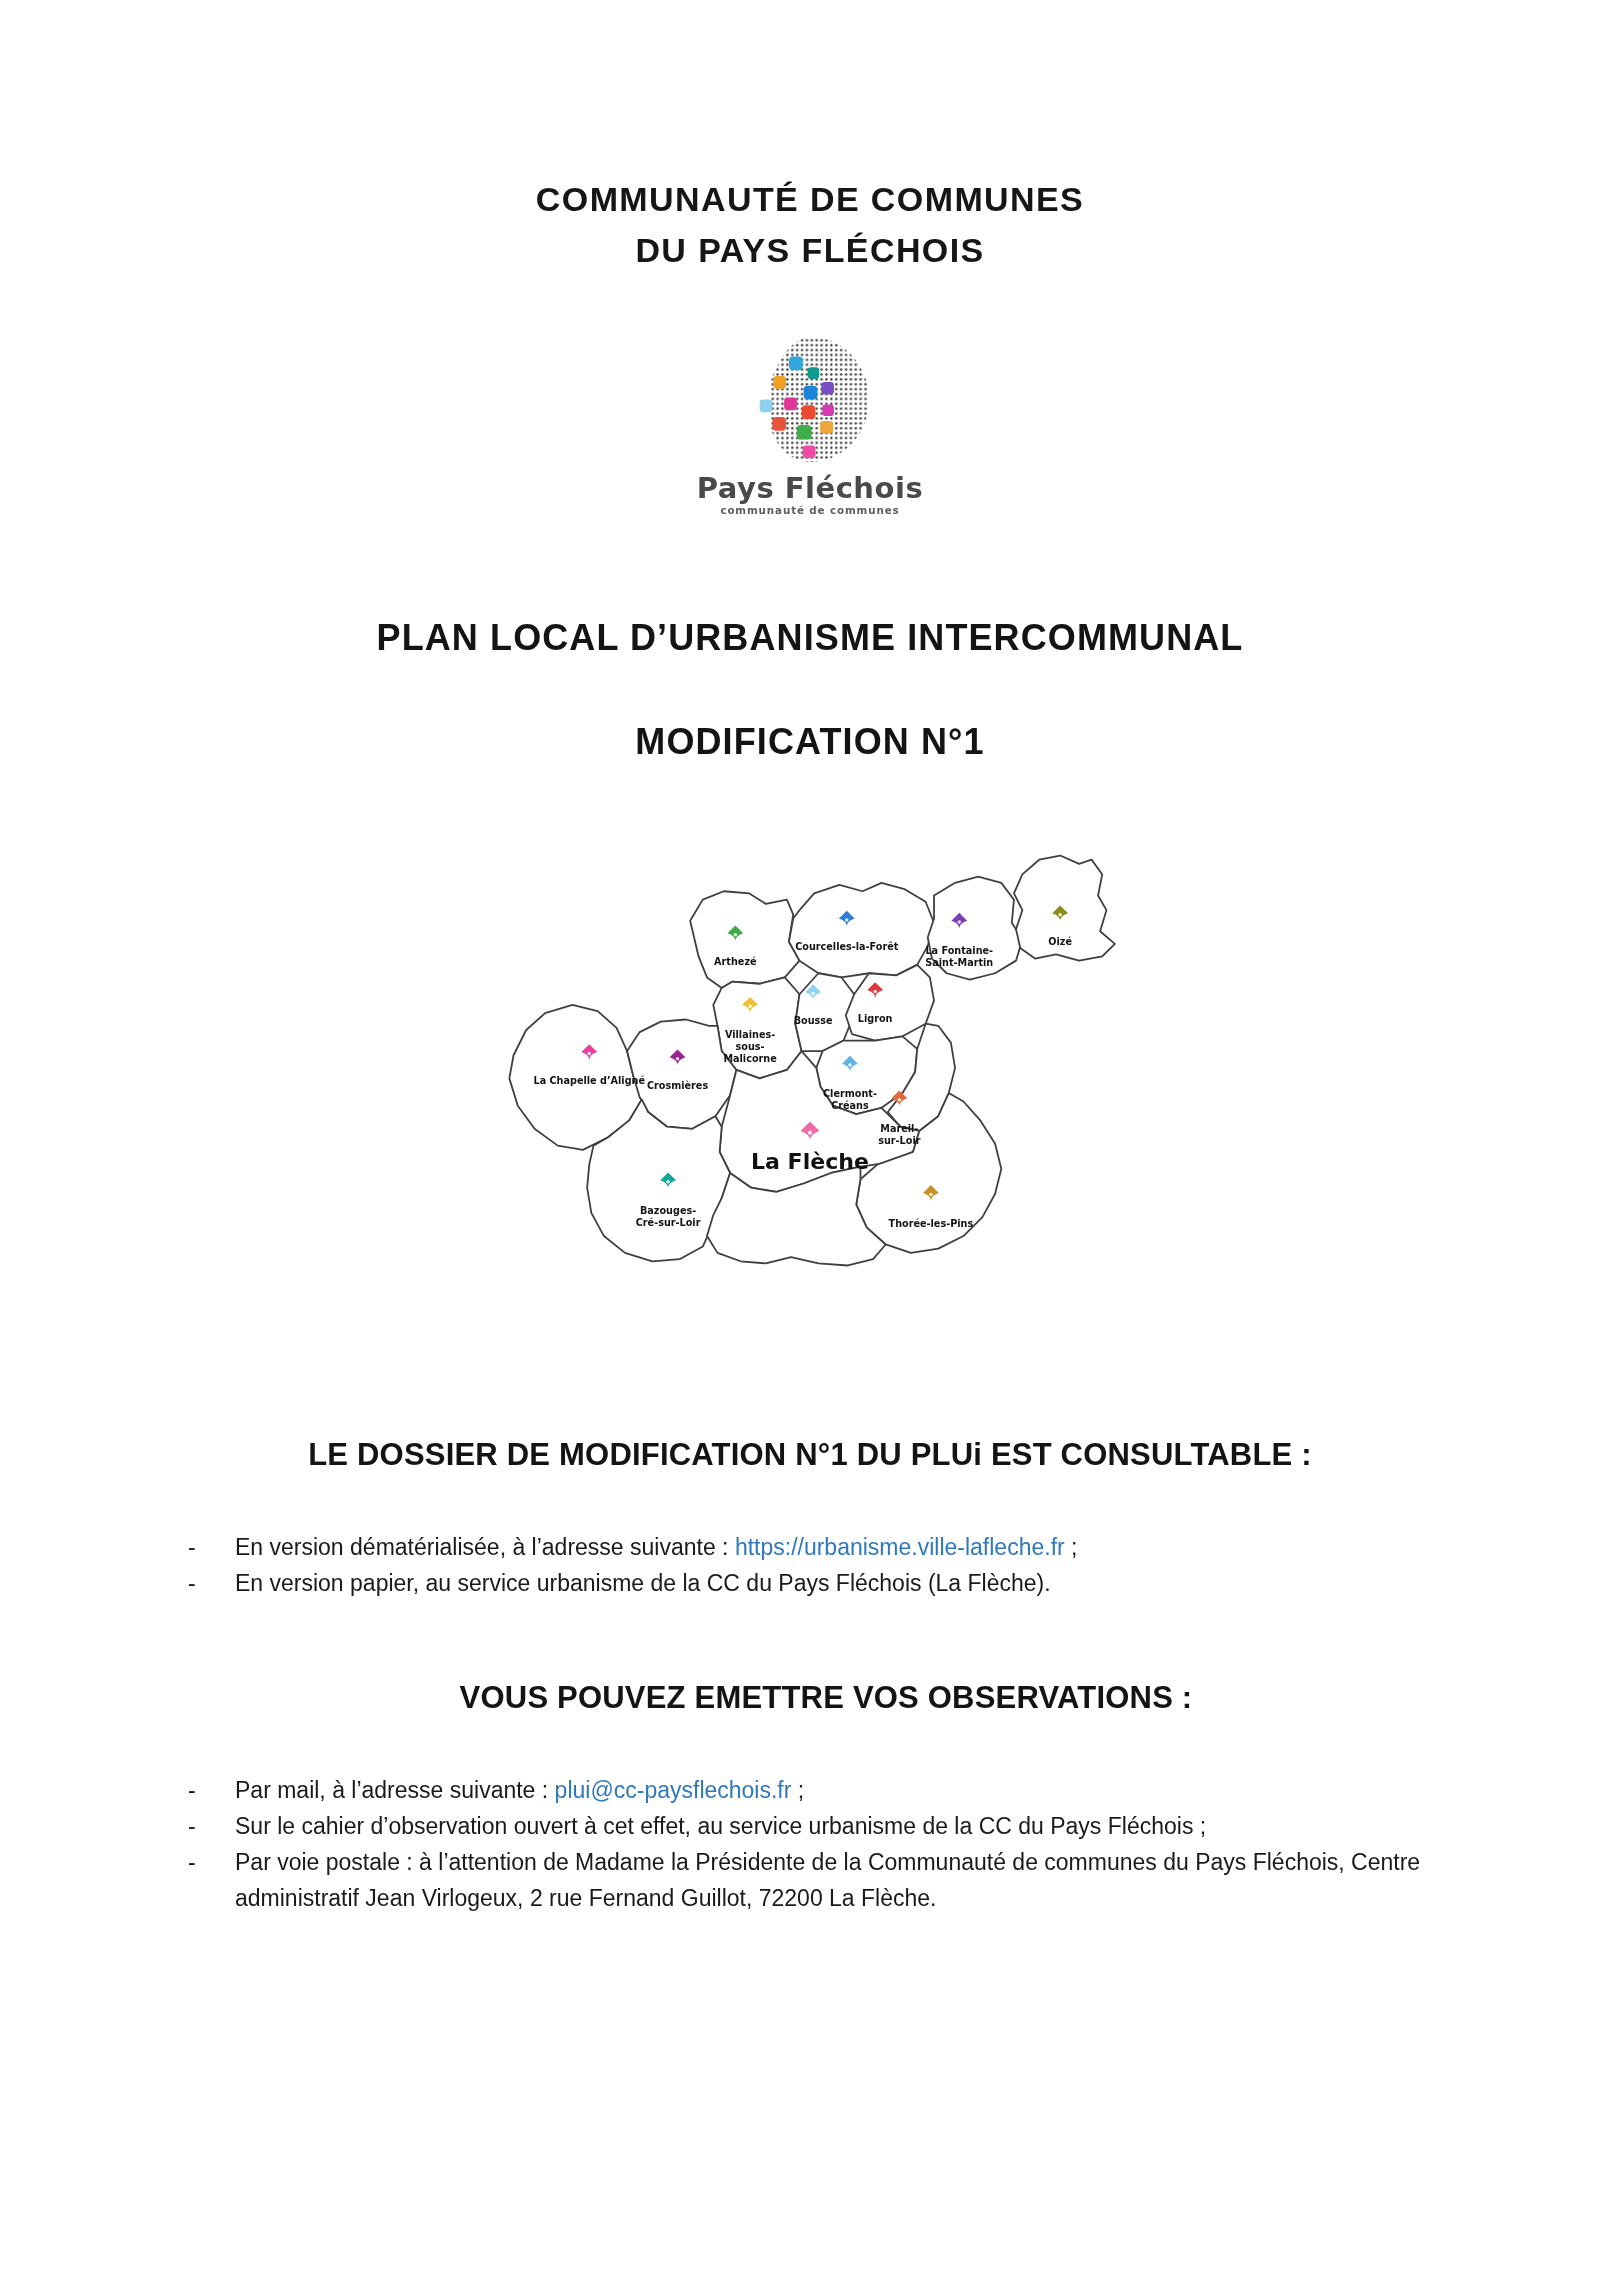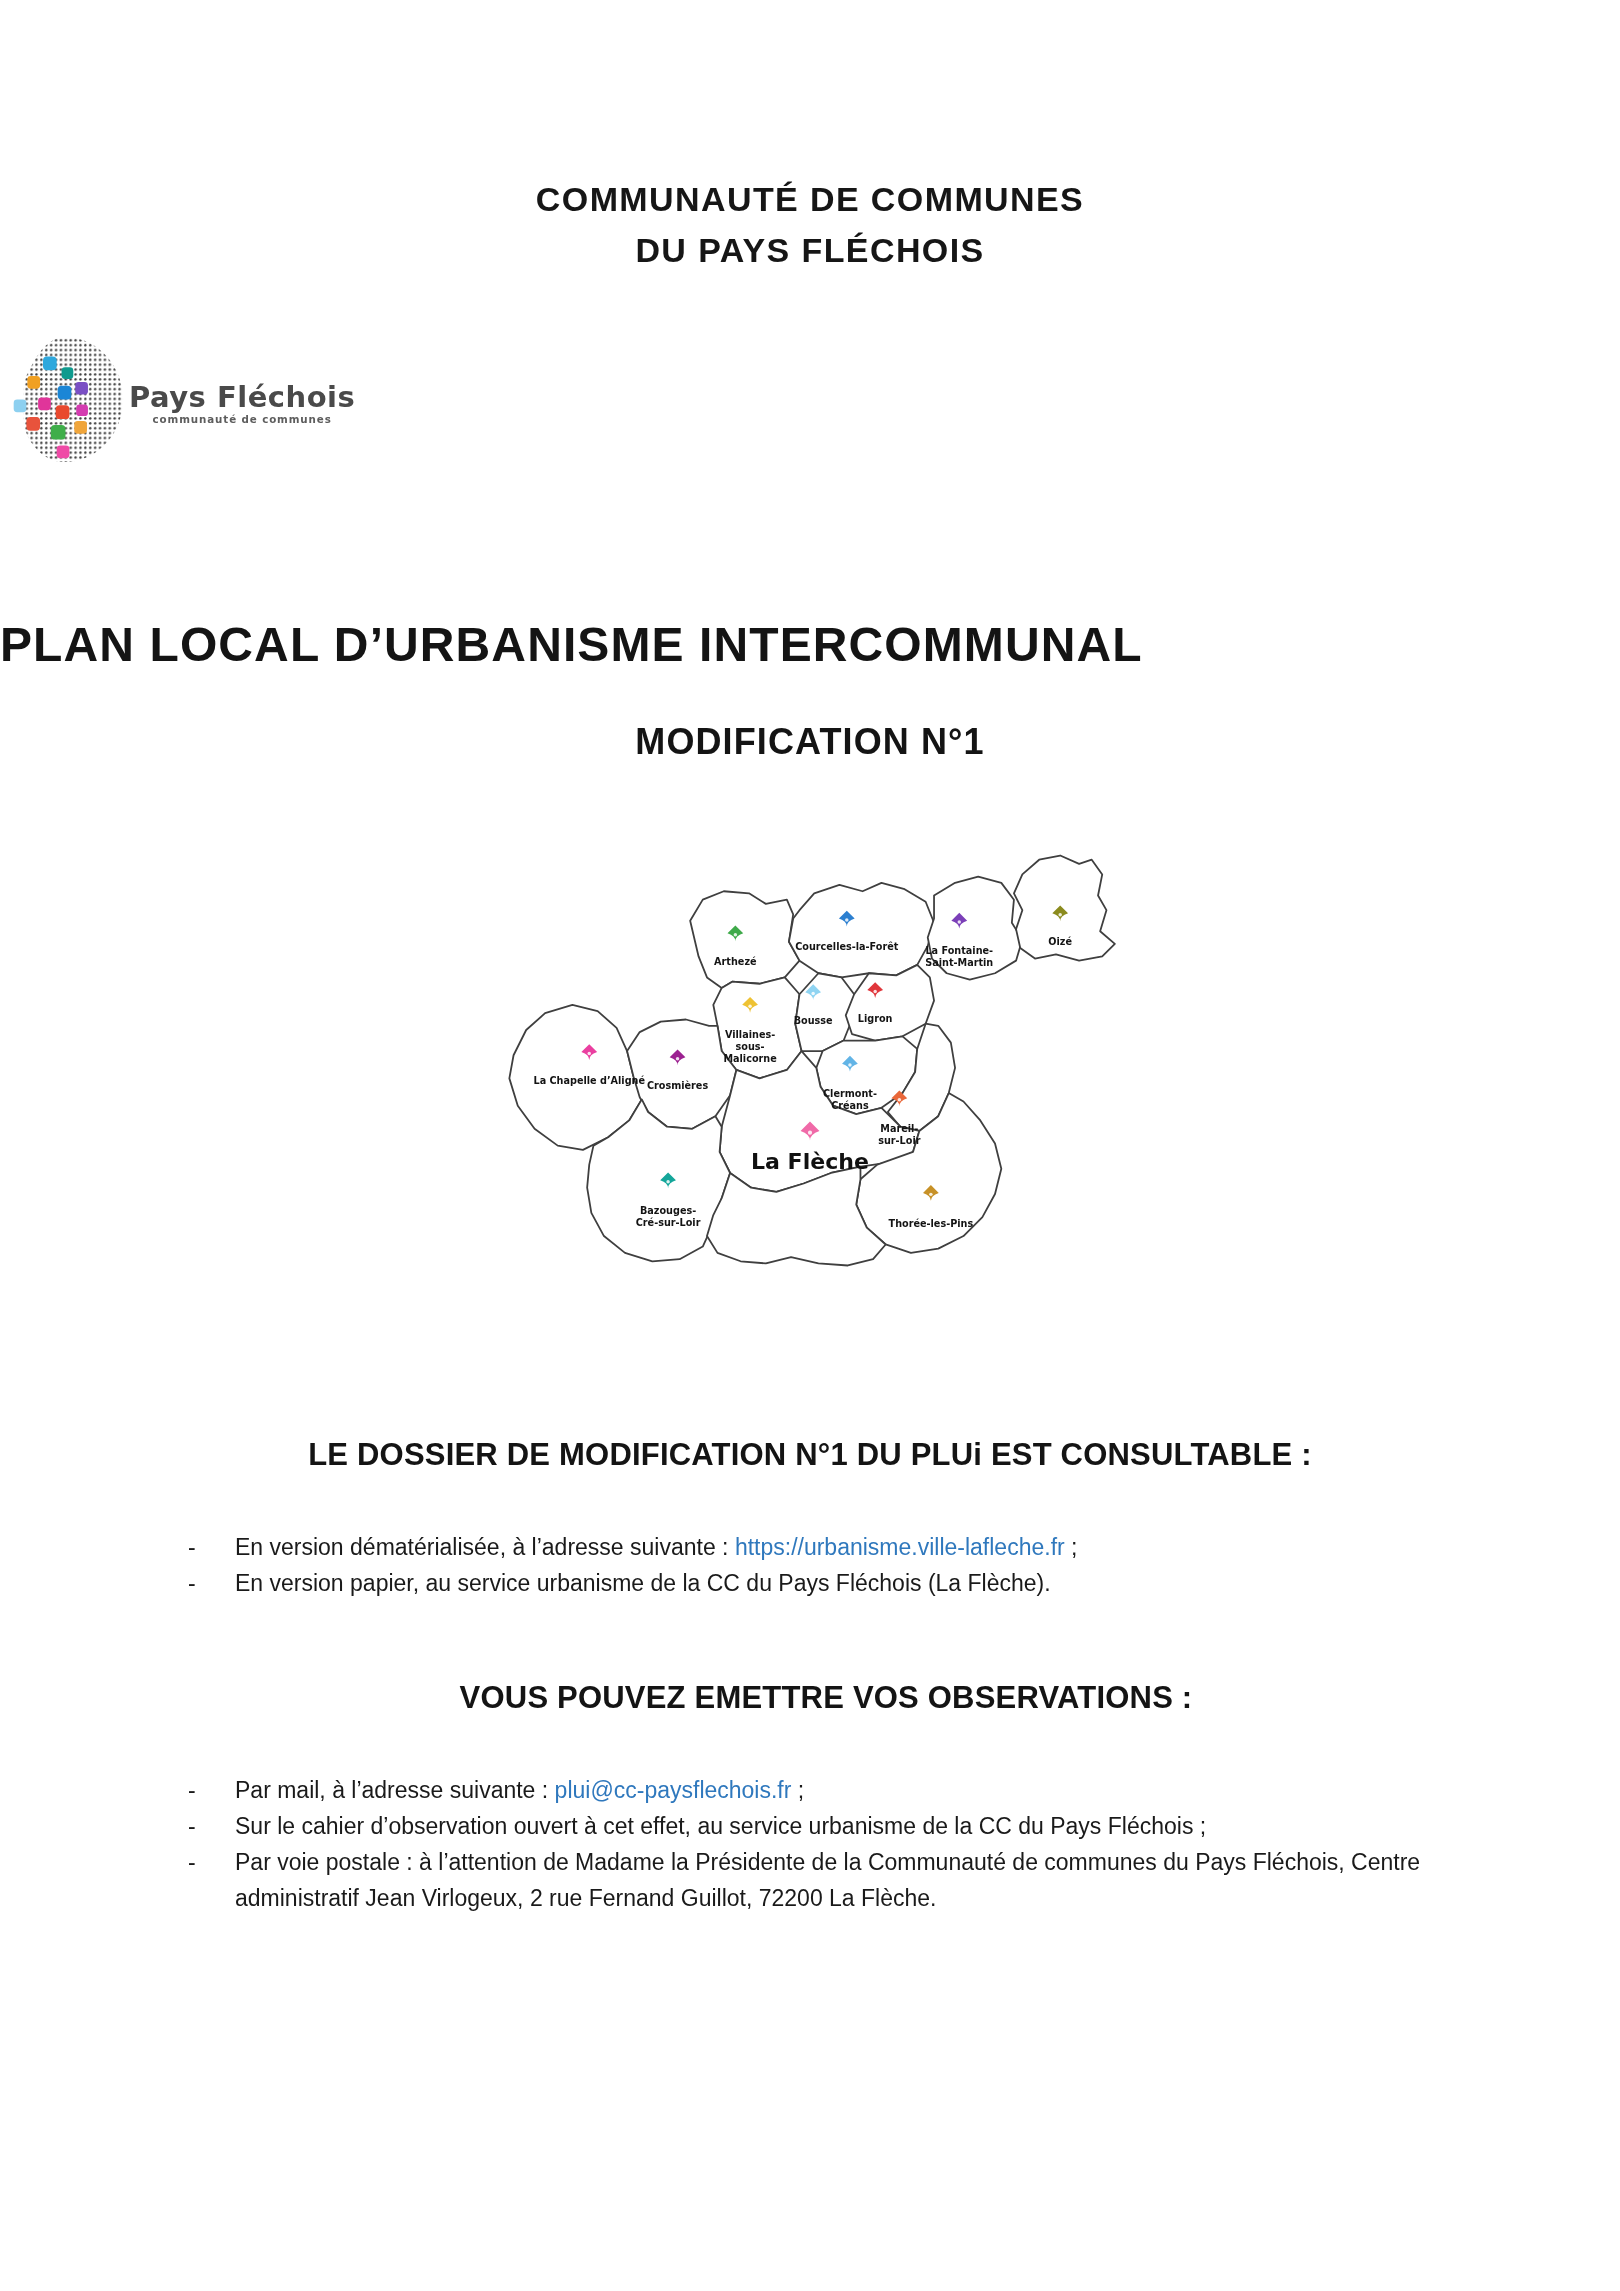--- a/index.html
+++ b/index.html
@@ -38,21 +38,21 @@
     color: #161616;
   }
 
   
   .logo-wrap {
     position: absolute;
     top: 333px;
     left: 0;
     width: 100%;
     display: flex;
-    flex-direction: row;
+    flex-direction: column;
     align-items: center;
   }
   .logo-sphere {
     width: 129px;
     height: 133px;
     position: relative;
   }
   .logo-sphere svg { display: block; }
   .logo-wordmark {
     margin-top: 7.8px;
@@ -76,21 +76,22 @@
     display: block;
     margin-top: 2px;
   }
 
   
   .title-main {
     position: absolute;
     top: 617px;
     left: 0;
     width: 100%;
-    font-size: 48px;
+    text-align: center;
+    font-size: 36px;
     font-weight: bold;
     letter-spacing: 1.1px;
     color: #141414;
   }
   .title-sub {
     position: absolute;
     top: 721px;
     left: 0;
     width: 100%;
     text-align: center;

